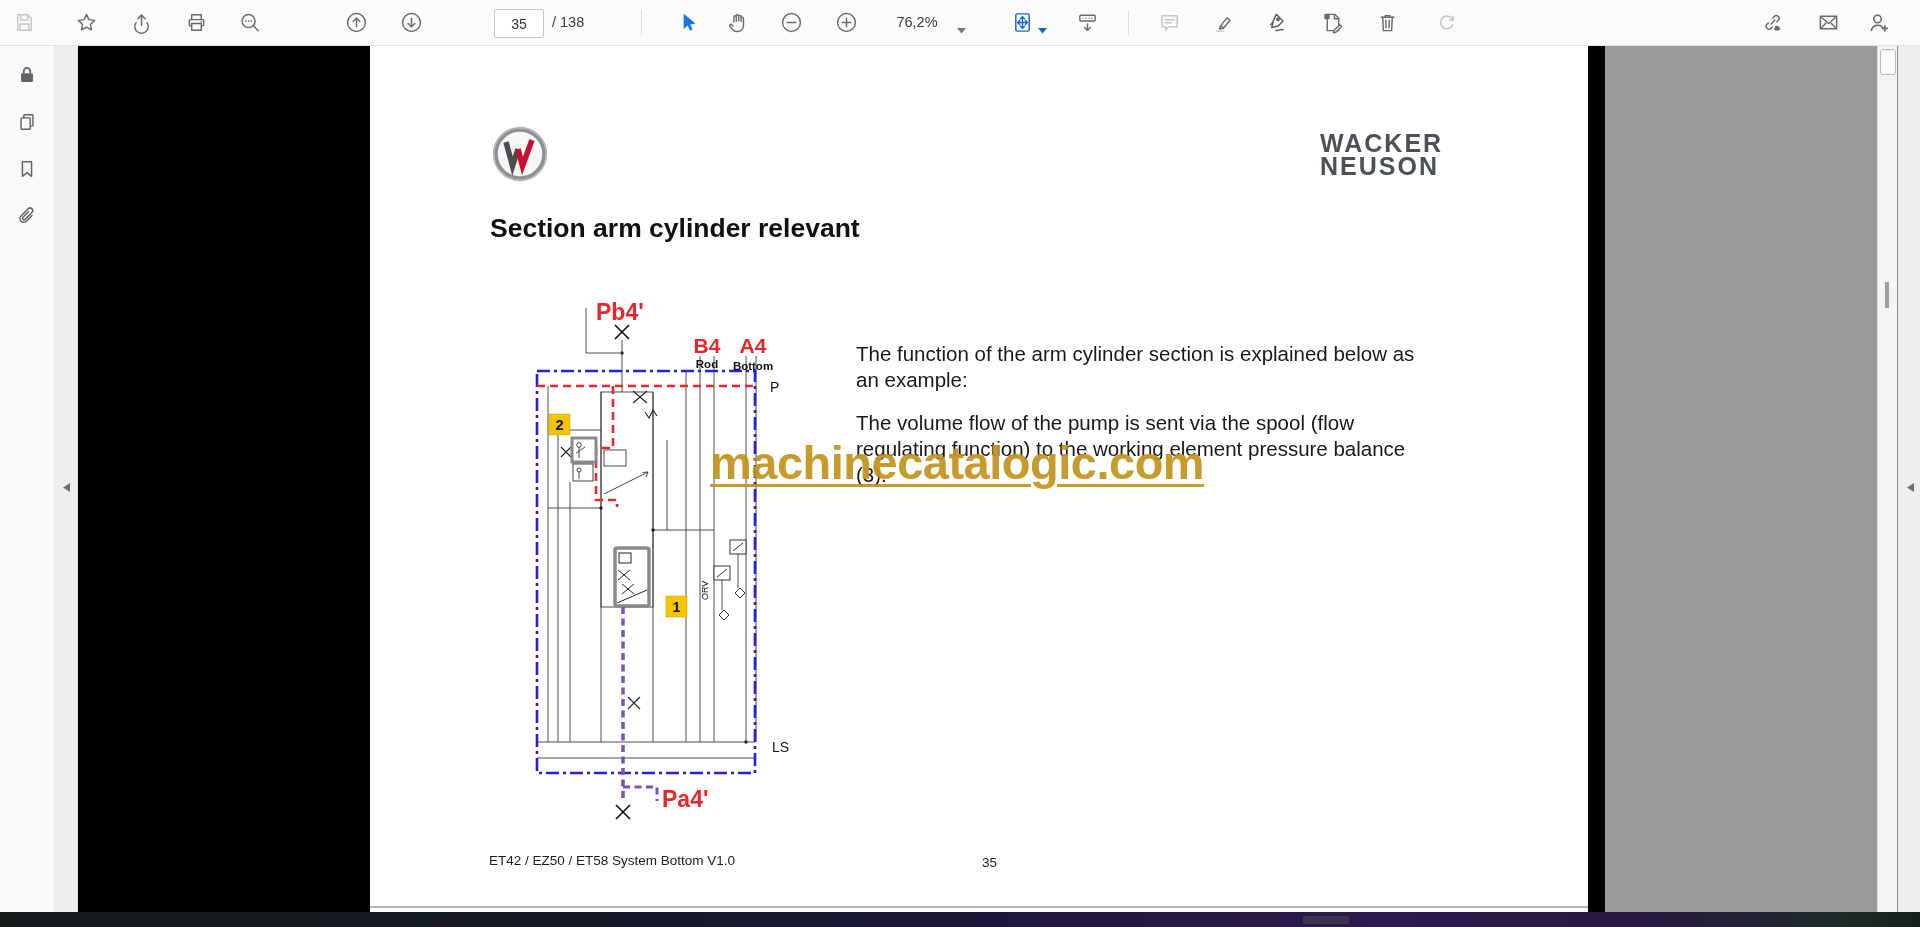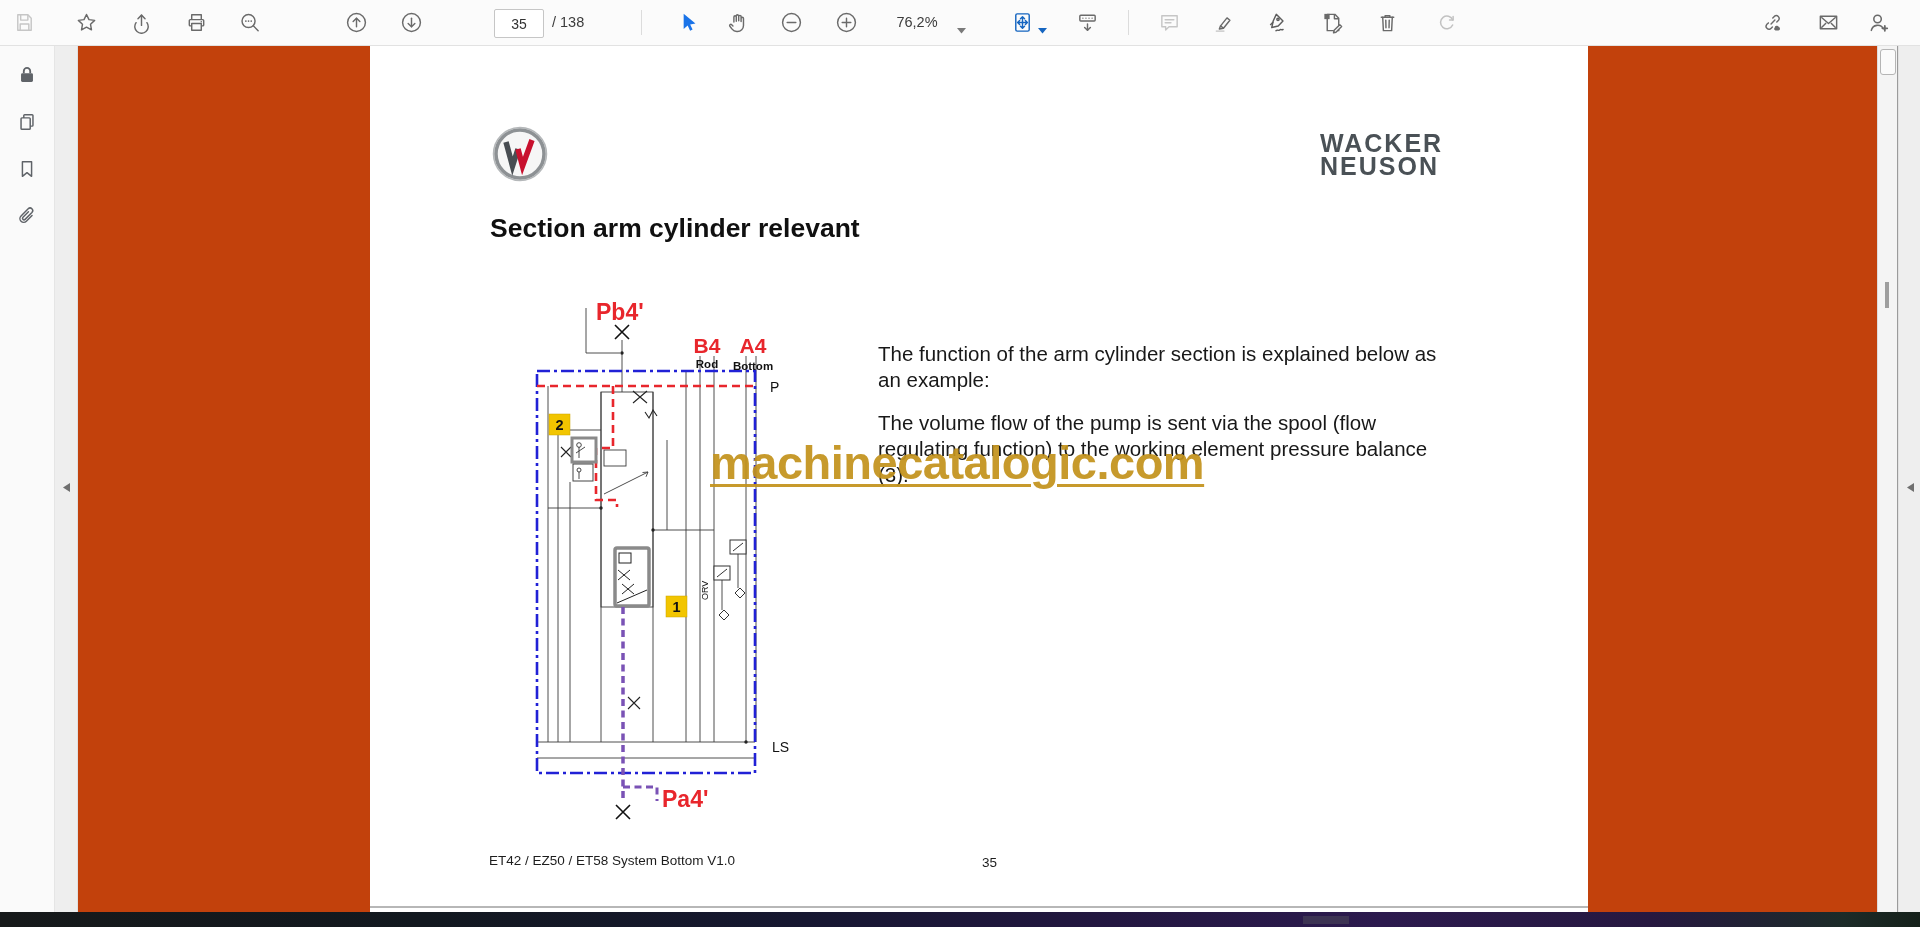--- a/index.html
+++ b/index.html
@@ -20,29 +20,29 @@
   
   #left-sidebar{position:absolute;left:0;top:45px;width:55px;height:867px;background:#fafafa;
                 border-right:1px solid #e5e5e5;z-index:30;padding-top:6px;box-sizing:border-box;}
   .sbi{width:54px;height:47px;display:flex;align-items:center;justify-content:center;cursor:pointer;}
   .sbi svg{width:22px;height:22px;}
   .strip{position:absolute;top:45px;width:22px;height:867px;background:#eeeeee;z-index:25;}
   #left-strip{left:55px;border-right:1px solid #e0e0e0;}
   #right-strip{left:1898px;border-left:1px solid #e2e2e2;}
   .strip .tri{position:absolute;left:5px;top:434px;cursor:pointer;}
   
-  #viewer{position:absolute;left:78px;top:45px;width:1799px;height:867px;background:#c2410c;overflow:hidden;}
+  #viewer{position:absolute;left:78px;top:45px;width:1527px;height:867px;background:#000000;overflow:hidden;}
   #page{position:absolute;left:292px;top:0;width:1218px;height:867px;background:#ffffff;}
   #page-sep{position:absolute;left:0;top:861px;width:1218px;height:2px;background:#b7b7b7;}
   #brand-logo{position:absolute;left:122px;top:81px;width:56px;height:56px;}
   #brand-wordmark{position:absolute;left:950px;top:87px;font-size:25px;font-weight:800;
                   color:#4a5156;line-height:23px;letter-spacing:2px;text-align:left;}
   #page-title{position:absolute;left:120px;top:168px;font-size:26.5px;font-weight:700;color:#101010;}
   #diagram{position:absolute;left:160px;top:245px;width:290px;height:540px;}
-  #body-text{position:absolute;left:508px;top:296px;width:585px;font-size:20.5px;line-height:26px;color:#181818;}
+  #body-text{position:absolute;left:486px;top:296px;width:585px;font-size:20.5px;line-height:26px;color:#181818;}
   #body-text p{margin:0 0 17px 0;}
   #watermark{position:absolute;left:340px;top:390px;font-size:47px;font-weight:700;color:#c3931d;
              letter-spacing:-0.5px;white-space:nowrap;text-decoration:underline;
              text-decoration-thickness:3px;text-underline-offset:5px;opacity:.93;z-index:20;}
   #footer-ref{position:absolute;left:119px;top:808px;font-size:13.5px;color:#1d1d1d;}
   #footer-page{position:absolute;left:612px;top:810px;font-size:13.5px;color:#1d1d1d;}
   
   #scroll-track{position:absolute;left:1877px;top:45px;width:20px;height:867px;background:#f4f4f4;
                 border-left:1px solid #dddddd;z-index:30;box-sizing:border-box;}
   #scroll-thumb{position:absolute;left:2px;top:4px;width:14px;height:24px;background:#fbfbfb;

